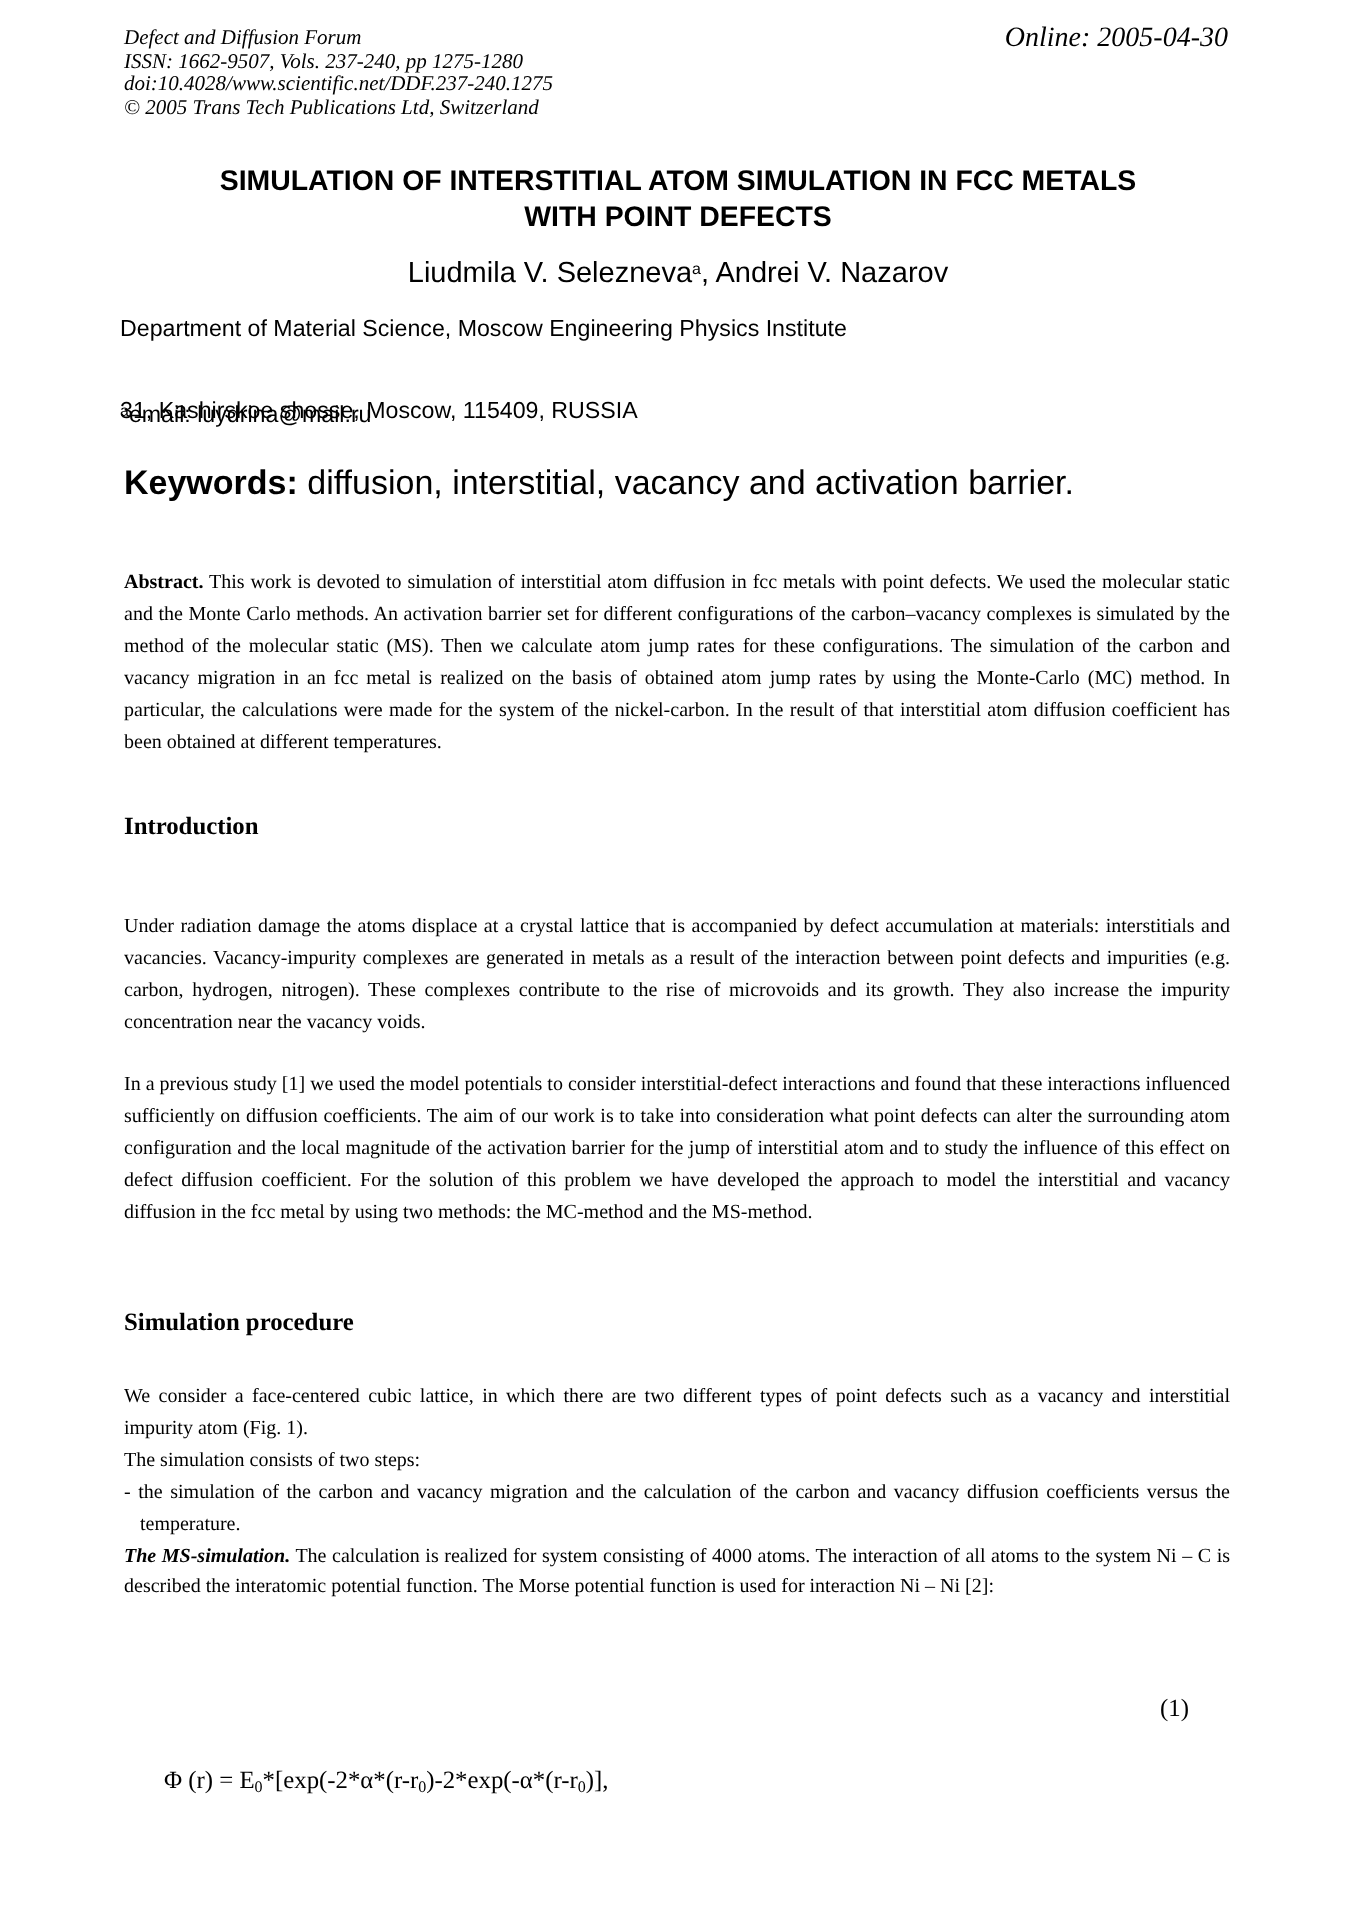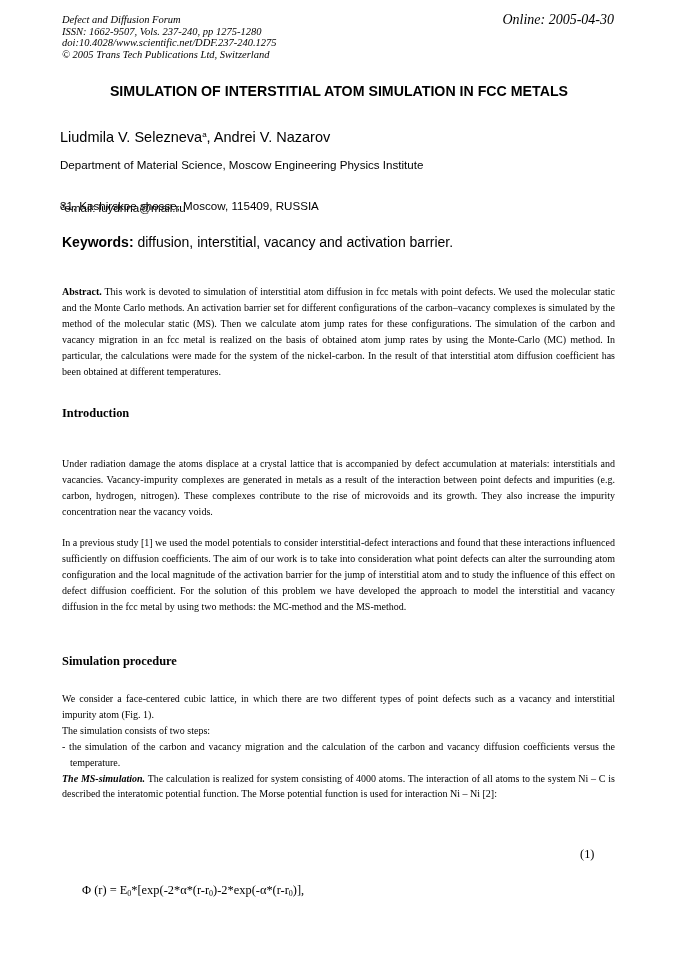--- a/index.html
+++ b/index.html
@@ -1,24 +1,24 @@
 <!DOCTYPE html>
 <html><head>
 <meta charset="utf-8">
 <style>
   html, body { margin: 0; padding: 0; background: #ffffff; }
   body { width: 678px; height: 959px; position: relative; overflow: hidden; color: #000; }
   .page { position: absolute; left: 0; top: 0; width: 678px; height: 959px; }
   .hdr { position: absolute; left: 62px; top: 14px; font-family: "Liberation Serif", serif; font-style: italic; font-size: 10.5px; line-height: 11.5px; }
   .hdr-right { position: absolute; right: 64px; top: 14px; font-family: "Liberation Serif", serif; font-style: italic; font-size: 14px; line-height: 11.5px; }
   .title { position: absolute; left: 60px; width: 558px; top: 82px; text-align: center; font-family: "Liberation Sans", sans-serif; font-weight: bold; font-size: 14.2px; line-height: 18px; }
-  .authors { position: absolute; left: 60px; width: 558px; top: 128px; font-family: "Liberation Sans", sans-serif; font-size: 14.5px; line-height: 18px; }
+  .authors { position: absolute; left: 60px; width: 558px; top: 128px; text-align: center; font-family: "Liberation Sans", sans-serif; font-size: 14.5px; line-height: 18px; }
   .authors sup, .email sup { font-size: 8px; vertical-align: top; position: relative; top: -2px; }
   .affil { position: absolute; left: 60px; width: 558px; text-align: left; font-family: "Liberation Sans", sans-serif; font-size: 11.6px; line-height: 14px; }
-  .kw { position: absolute; left: 62px; top: 235px; font-family: "Liberation Sans", sans-serif; font-size: 14px; line-height: 14px; }
+  .kw { position: absolute; left: 62px; top: 235px; font-family: "Liberation Sans", sans-serif; font-size: 17px; line-height: 14px; }
   .kw b { font-weight: bold; }
   .para { position: absolute; left: 62px; width: 553px; font-family: "Liberation Serif", serif; font-size: 10px; line-height: 15.9px; text-align: justify; margin-top: 16px; }
   .para b { font-weight: bold; }
   .sec { position: absolute; left: 62px; font-family: "Liberation Serif", serif; font-weight: bold; font-size: 12.4px; line-height: 15px; }
   .list-item { padding-left: 8px; text-indent: -8px; }
   .eq { position: absolute; left: 82px; top: 883px; font-family: "Liberation Serif", serif; font-size: 12.4px; line-height: 15px; }
   .eq-num { position: absolute; left: 580px; top: 847px; font-family: "Liberation Serif", serif; font-size: 12.4px; line-height: 15px; }
   sub { font-size: 8px; vertical-align: baseline; position: relative; top: 2px; }
 </style>
 </head>
@@ -29,20 +29,21 @@
   <div class="hdr">
     <div>Defect and Diffusion Forum</div>
     <div>ISSN: 1662-9507, Vols. 237-240, pp 1275-1280</div>
     <div>doi:10.4028/www.scientific.net/DDF.237-240.1275</div>
     <div>© 2005 Trans Tech Publications Ltd, Switzerland</div>
   </div>
   <div class="hdr-right">Online: 2005-04-30</div>
 
   <div class="title">
     <div>SIMULATION OF INTERSTITIAL ATOM SIMULATION IN FCC METALS</div>
+    <div>WITH POINT DEFECTS</div>
   </div>
 
   <div class="authors"><span>Liudmila V. Selezneva</span><sup>a</sup><span>, </span><span>Andrei V. Nazarov</span></div>
 
   <div class="affil" style="top:158px;">Department of Material Science, Moscow Engineering Physics Institute</div>
   <div class="affil" style="top:180px;margin-top:19px;">31, Kashirskoe shosse, Moscow, 115409, RUSSIA</div>
   <div class="affil email" style="top:201px;"><sup>a</sup><span>email: luydrina@mail.ru</span></div>
 
   <div class="kw"><b>Keywords:</b><span> diffusion, interstitial, vacancy and activation barrier.</span></div>
 

